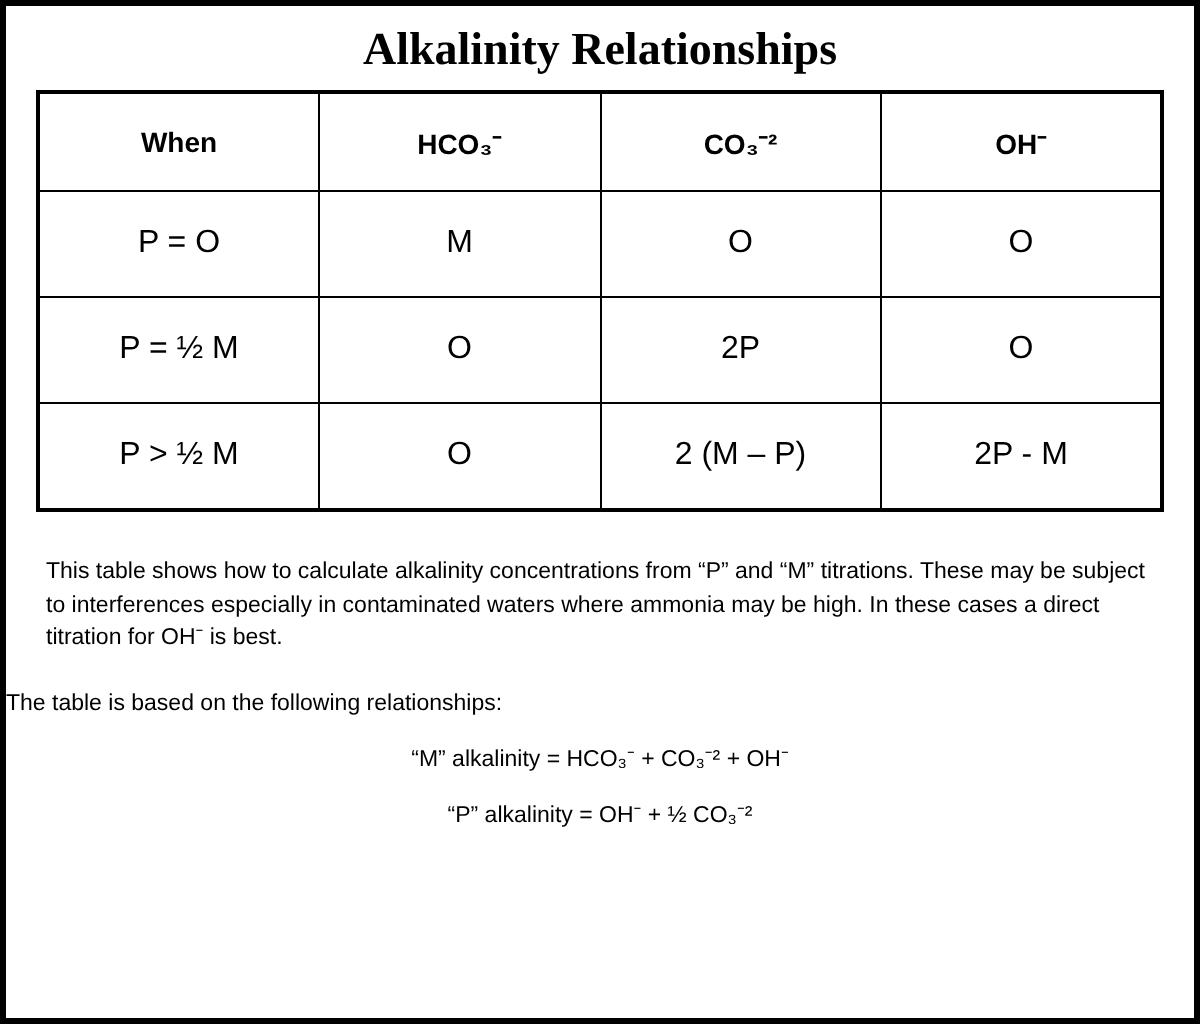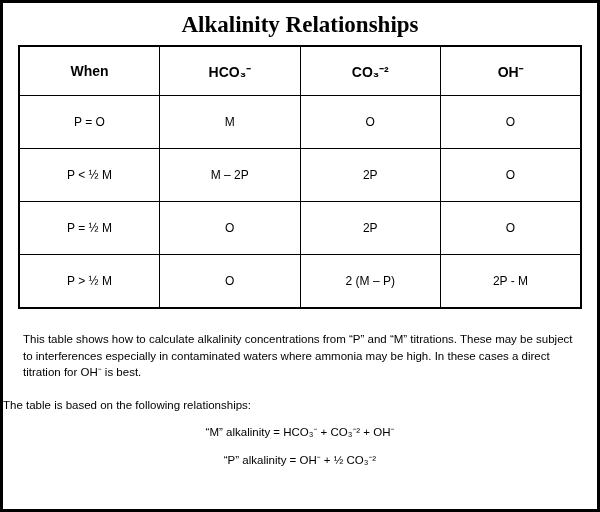--- a/index.html
+++ b/index.html
@@ -37,21 +37,21 @@
     text-align: center;
     vertical-align: middle;
     padding: 0 4px;
   }
   table.alk th {
     font-size: 14px;
     font-weight: bold;
     height: 48px;
   }
   table.alk td {
-    font-size: 12px;
+    font-size: 16px;
     height: 52px;
     font-weight: normal;
   }
   .footnote {
     font-size: 11.5px;
     line-height: 1.45;
     margin: 22px 18px 0 20px;
     text-align: left;
   }
   .rel-intro {
@@ -82,26 +82,20 @@
       </tr>
     </thead>
     <tbody>
       <tr>
         <td>P = O</td>
         <td>M</td>
         <td>O</td>
         <td>O</td>
       </tr>
       <tr>
-        <td>P &lt; ½ M</td>
-        <td>M – 2P</td>
-        <td>2P</td>
-        <td>O</td>
-      </tr>
-      <tr>
         <td>P = ½ M</td>
         <td>O</td>
         <td>2P</td>
         <td>O</td>
       </tr>
       <tr>
         <td>P &gt; ½ M</td>
         <td>O</td>
         <td>2 (M – P)</td>
         <td>2P - M</td>

